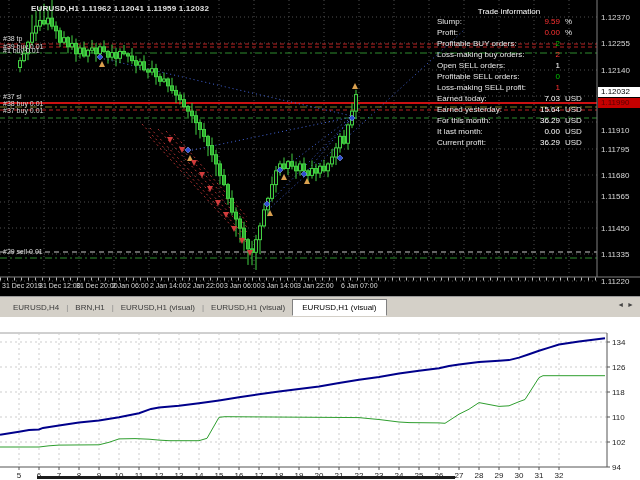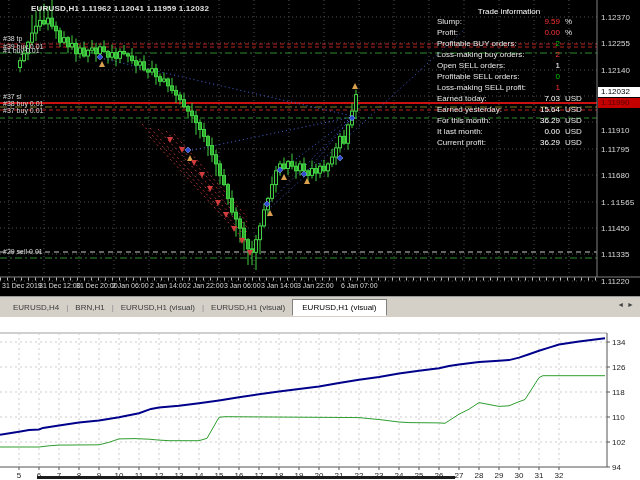--- a/index.html
+++ b/index.html
@@ -362,21 +362,21 @@
           </div>
         </div>
     </div>
     <div id="price-axis">
         <div class="pa-label" style="top: 13px;">1.12370</div>
         <div class="pa-label" style="top: 39px;">1.12255</div>
         <div class="pa-label" style="top: 66px;">1.12140</div>
         <div class="pa-label" style="top: 118px; margin-top: 8px;">1.11910</div>
         <div class="pa-label" style="top: 145px;">1.11795</div>
         <div class="pa-label" style="top: 171px;">1.11680</div>
-        <div class="pa-label" style="top: 198px; font-family: Liberation Mono, monospace;">1.11565</div>
+        <div class="pa-label" style="top: 192px;">1.11565</div>
         <div class="pa-label" style="top: 224px; text-align: center;">1.11450</div>
         <div class="pa-label" style="top: 250px;">1.11335</div>
         <div class="pa-label" style="top: 277px;">1.11220</div>
         <div class="pa-box pa-current" style="top: 87px;">1.12032</div>
         <div class="pa-box pa-alert" style="top: 98px;">1.11990</div>
       </div>
     <div id="time-axis">
         <div class="ta-label" style="left: 2px;">31 Dec 2019</div>
         <div class="ta-label" style="left: 39px;">31 Dec 12:00</div>
         <div class="ta-label" style="left: 76px;">31 Dec 20:00</div>

